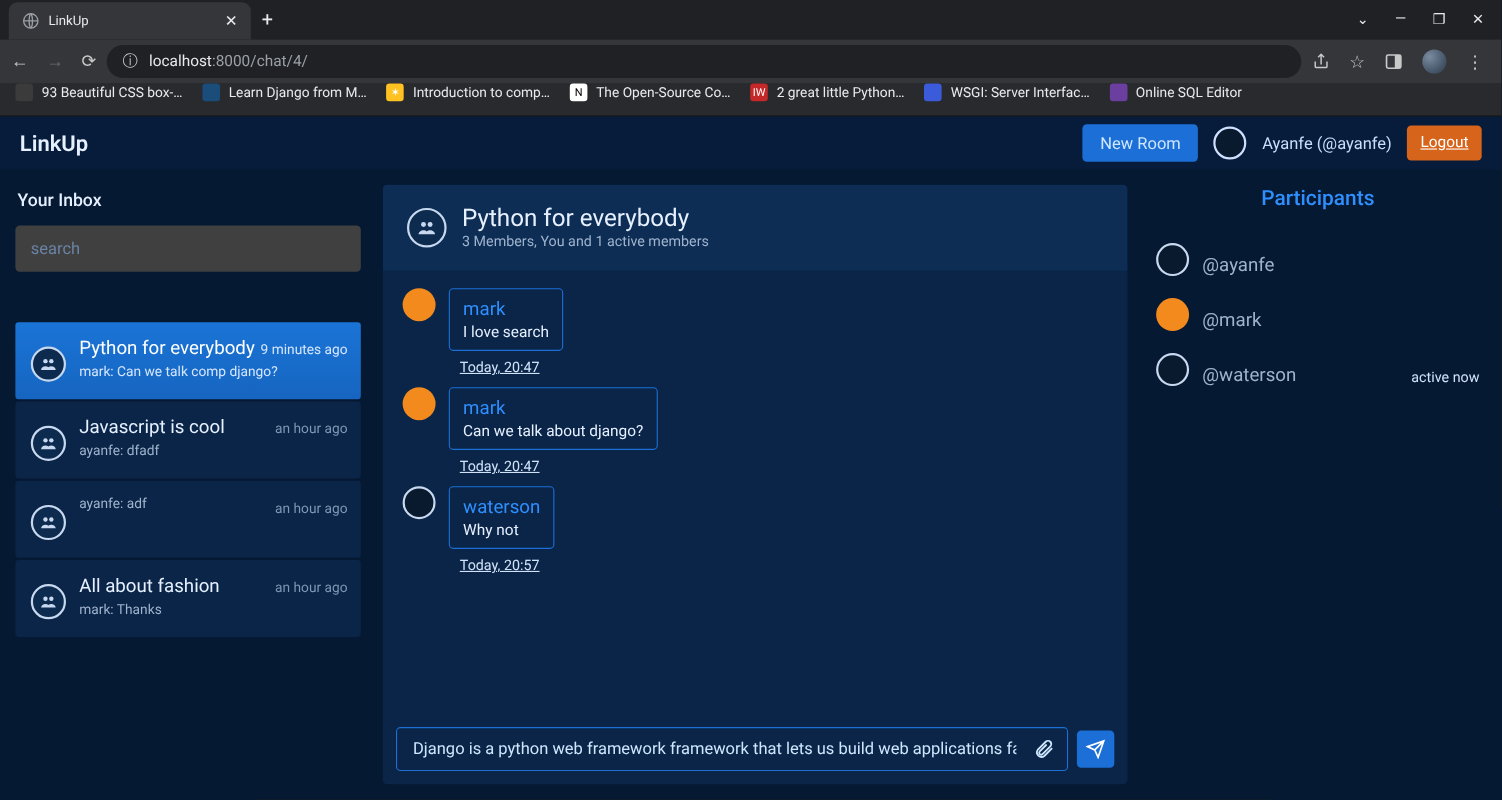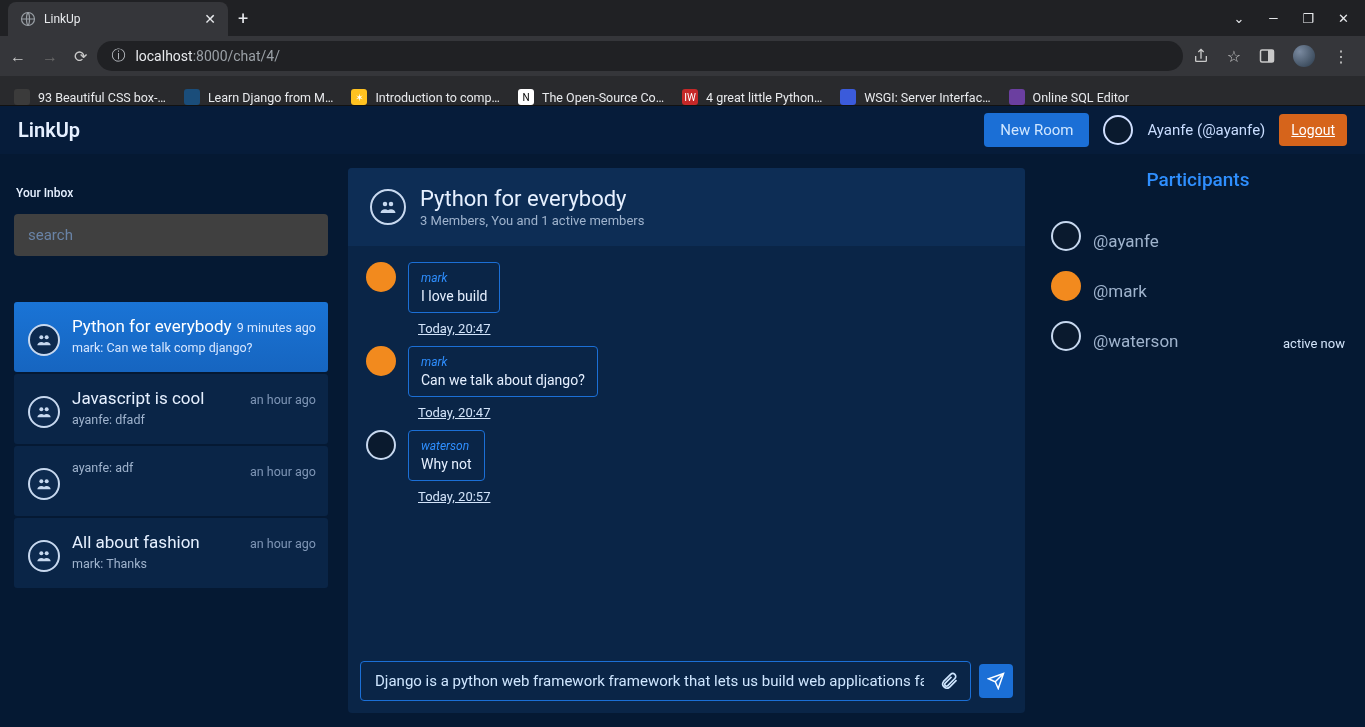--- a/index.html
+++ b/index.html
@@ -20,39 +20,39 @@
   .nav-arrows { display: flex; gap: 16px; color: #c9c9c9; }
   .nav-arrows .fwd { color: #6a6a6a; }
   .nav-arrows span { cursor: pointer; font-size: 16px; }
   .url-field { flex: 1; height: 30px; background: #202124; border-radius: 15px; display: flex; align-items: center; padding: 0 14px; gap: 10px; color: #bdc1c6; font-size: 14px; }
   .url-field .host { color: #e8eaed; }
   .url-field .path { color: #9aa0a6; }
   .addrbar-right { display: flex; align-items: center; gap: 18px; color: #c9c9c9; padding-right: 6px; }
   .addrbar-right .avatar { width: 22px; height: 22px; border-radius: 50%; background: radial-gradient(circle at 30% 30%, #7a8aa0, #2a3a4a); }
   .addrbar-right span { cursor: pointer; }
 
-  .bookmarks { height: 30px; background: #292a2d; display: flex; align-items: flex-end; gap: 18px; padding: 0 14px; border-bottom: 1px solid #111; }
+  .bookmarks { height: 30px; background: #292a2d; display: flex; align-items: flex-start; gap: 18px; padding: 0 14px; border-bottom: 1px solid #111; }
   .bookmark { display: flex; align-items: center; gap: 8px; color: #e8eaed; font-size: 12.5px; cursor: pointer; }
   .bm-icon { width: 16px; height: 16px; border-radius: 3px; display: flex; align-items: center; justify-content: center; font-size: 10px; color: #fff; }
 
   
   .page { flex: 1; background: #051933; display: flex; flex-direction: column; overflow: hidden; }
   .topbar { height: 48px; background: #061c3a; display: flex; align-items: center; padding: 0 18px; gap: 14px; }
   .brand { font-size: 20px; font-weight: 600; color: #e6f0ff; }
   .topbar-spacer { flex: 1; }
   .btn-newroom { background: #1b6fd6; color: #cfe6ff; border: none; padding: 8px 16px; border-radius: 4px; font-size: 15px; cursor: pointer; }
   .user-avatar { width: 30px; height: 30px; border-radius: 50%; border: 2px solid #d0dfff; background: #0a1a2e; }
   .user-name { color: #c9ddff; font-size: 15px; }
   .btn-logout { background: #d6641b; color: #fff; border: none; padding: 8px 12px; border-radius: 4px; font-size: 14px; cursor: pointer; text-decoration: underline; }
 
   .content { flex: 1; display: flex; gap: 20px; padding: 14px; overflow: hidden; }
 
   
   .inbox { width: 314px; display: flex; flex-direction: column; }
-  .inbox h2 { color: #e6f0ff; font-size: 12px; font-weight: 500; margin: 18px 0 14px 2px; }
+  .inbox h2 { color: #e6f0ff; font-size: 16px; font-weight: 500; margin: 4px 0 14px 2px; }
   .search { background: #404040; border: none; border-radius: 4px; padding: 12px 14px; color: #b9d0ec; font-size: 15px; outline: none; }
   .search::placeholder { color: #6983a6; }
   .room-list { margin-top: 46px; display: flex; flex-direction: column; }
   .room { position: relative; padding: 14px 14px 16px 14px; display: flex; gap: 12px; cursor: pointer; border-radius: 3px; }
   .room.active { background: linear-gradient(#1a74d6, #1665c0); }
   .room:not(.active) { background: #0a2547; margin-top: 2px; }
   .room .av { width: 32px; height: 32px; border-radius: 50%; border: 2px solid #c7d8ef; background: #0d2a4f; display: flex; align-items: center; justify-content: center; color: #c7d8ef; font-size: 13px; margin-top: 8px; flex-shrink: 0; }
   .room .info { flex: 1; display: flex; flex-direction: column; gap: 4px; }
   .room .time { position: absolute; top: 18px; right: 12px; font-size: 12.5px; }
   .room.active .time { color: #d6e6ff; }
@@ -69,21 +69,21 @@
   .chat-header { background: #0d2d55; padding: 18px 22px; display: flex; align-items: center; gap: 14px; }
   .chat-header .av { width: 36px; height: 36px; border-radius: 50%; border: 2px solid #c7d8ef; background: #0d2a4f; display: flex; align-items: center; justify-content: center; color: #c7d8ef; }
   .chat-title { color: #e6f0ff; font-size: 22px; }
   .chat-sub { color: #9fb3cd; font-size: 13px; margin-top: 2px; }
   .messages { flex: 1; overflow-y: auto; padding: 6px 18px 10px 18px; }
   .msg { display: flex; gap: 12px; margin-top: 10px; }
   .msg .mav { width: 30px; height: 30px; border-radius: 50%; flex-shrink: 0; border: 2px solid #c7d8ef; }
   .mav.orange { background: #f28a1e; border: none; }
   .mav.dark   { background: #0a1a2e; }
   .bubble { border: 1px solid #1b6fd6; border-radius: 4px; padding: 8px 12px; max-width: 80%; }
-  .bubble .author { color: #2f8fff; font-size: 12px; cursor: pointer; font-style: italic; }
+  .bubble .author { color: #2f8fff; font-size: 17px; cursor: pointer; }
   .bubble .text { color: #e6f0ff; font-size: 14px; margin-top: 3px; }
   .timestamp { color: #d2e3f9; font-size: 13px; margin: 8px 0 4px 52px; text-decoration: underline; }
   .composer { padding: 12px; display: flex; gap: 8px; align-items: center; }
   .compose-input { flex: 1; background: transparent; border: 1px solid #1b6fd6; border-radius: 4px; padding: 10px 46px 10px 14px; color: #cfe6ff; font-size: 15px; outline: none; }
   .compose-wrap { position: relative; flex: 1; display: flex; }
   .attach { position: absolute; right: 12px; top: 50%; transform: translateY(-50%); color: #cfe6ff; cursor: pointer; }
   .send { width: 34px; height: 34px; background: #1b6fd6; border: none; border-radius: 4px; display: flex; align-items: center; justify-content: center; cursor: pointer; color: #fff; }
 
   
   .participants { width: 306px; background: transparent; }
@@ -168,21 +168,21 @@
       <div class="bookmark">
         <div class="bm-icon" style="background: rgb(255, 194, 32); color: rgb(255, 255, 255);">✶</div>
         <span>Introduction to comp…</span>
       </div>
       <div class="bookmark">
         <div class="bm-icon" style="background: rgb(255, 255, 255); color: rgb(0, 0, 0);">N</div>
         <span>The Open-Source Co…</span>
       </div>
       <div class="bookmark">
         <div class="bm-icon" style="background: rgb(197, 40, 40); color: rgb(255, 255, 255);">IW</div>
-        <span>4 great little Python…</span>
+        <span>2 great little Python…</span>
       </div>
       <div class="bookmark">
         <div class="bm-icon" style="background: rgb(59, 91, 219); color: rgb(255, 255, 255);"></div>
         <span>WSGI: Server Interfac…</span>
       </div>
       <div class="bookmark">
         <div class="bm-icon" style="background: rgb(107, 63, 160); color: rgb(255, 255, 255);"></div>
         <span>Online SQL Editor</span>
       </div>
     </div>
@@ -274,21 +274,21 @@
             <div class="chat-title">Python for everybody</div>
             <div class="chat-sub">3 Members, You and 1 active members</div>
           </div>
         </div>
         <div class="messages" id="messages">
             <div>
               <div class="msg">
                 <div class="mav orange"></div>
                 <div class="bubble">
                   <div class="author">mark</div>
-                  <div class="text">I love build</div>
+                  <div class="text">I love search</div>
                 </div>
               </div>
               <div class="timestamp">Today, 20:47</div>
             </div>
             <div>
               <div class="msg">
                 <div class="mav orange"></div>
                 <div class="bubble">
                   <div class="author">mark</div>
                   <div class="text">Can we talk about django?</div>

